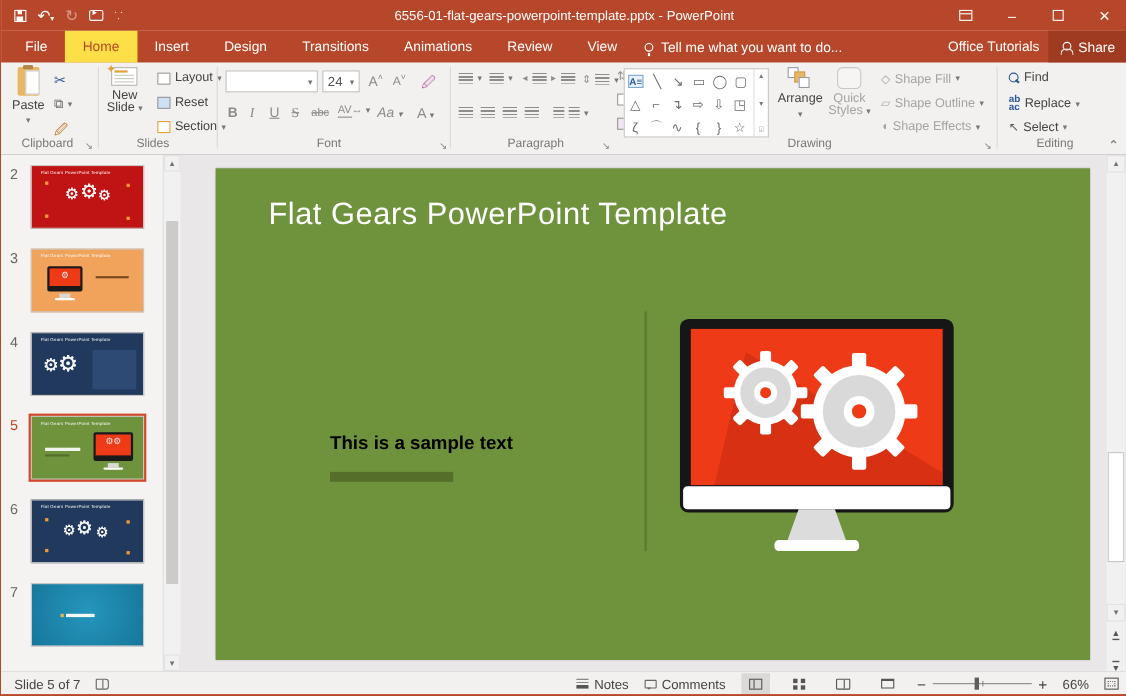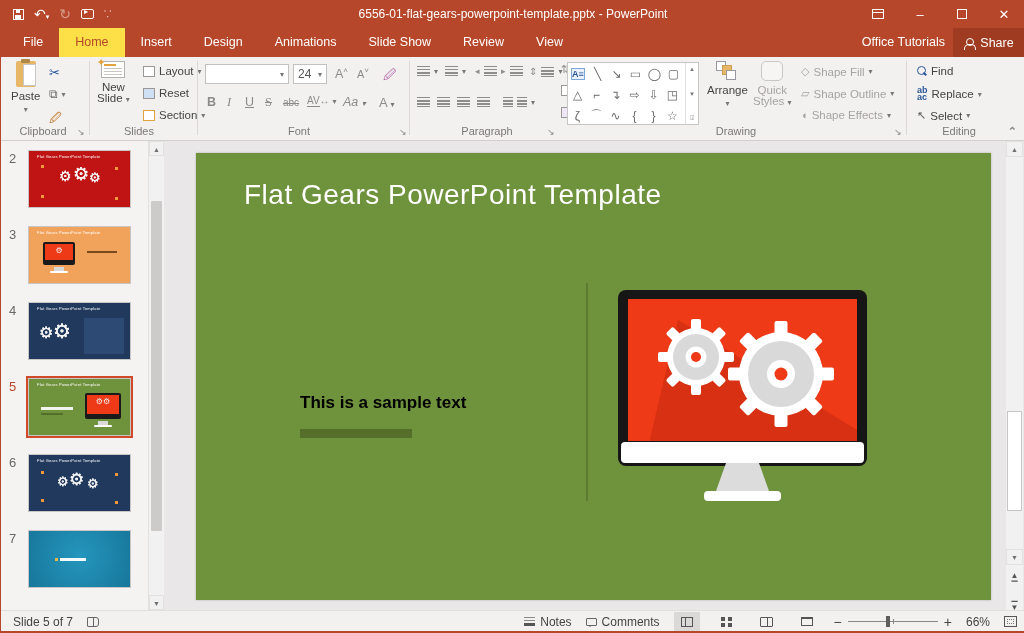--- a/index.html
+++ b/index.html
@@ -160,24 +160,28 @@
       <div class="winbtn">✕</div>
     </div>
   </div>
 
   <div class="tabrow">
     <div class="tabs">
       <div class="tab">File</div>
       <div class="tab active">Home</div>
       <div class="tab">Insert</div>
       <div class="tab">Design</div>
+      <div class="tab">Transitions</div>
       <div class="tab">Animations</div>
-      <div class="tab">Slide Show</div>
       <div class="tab">Review</div>
       <div class="tab">View</div>
+    </div>
+    <div class="tellme">
+      <span class="bulb"></span>
+      <span>Tell me what you want to do...</span>
     </div>
     <div class="tutorials">Office Tutorials</div>
     <div class="sharebtn">
       <span class="person"></span>
       <span>Share</span>
     </div>
   </div>
 
   <div class="ribbon">
 

